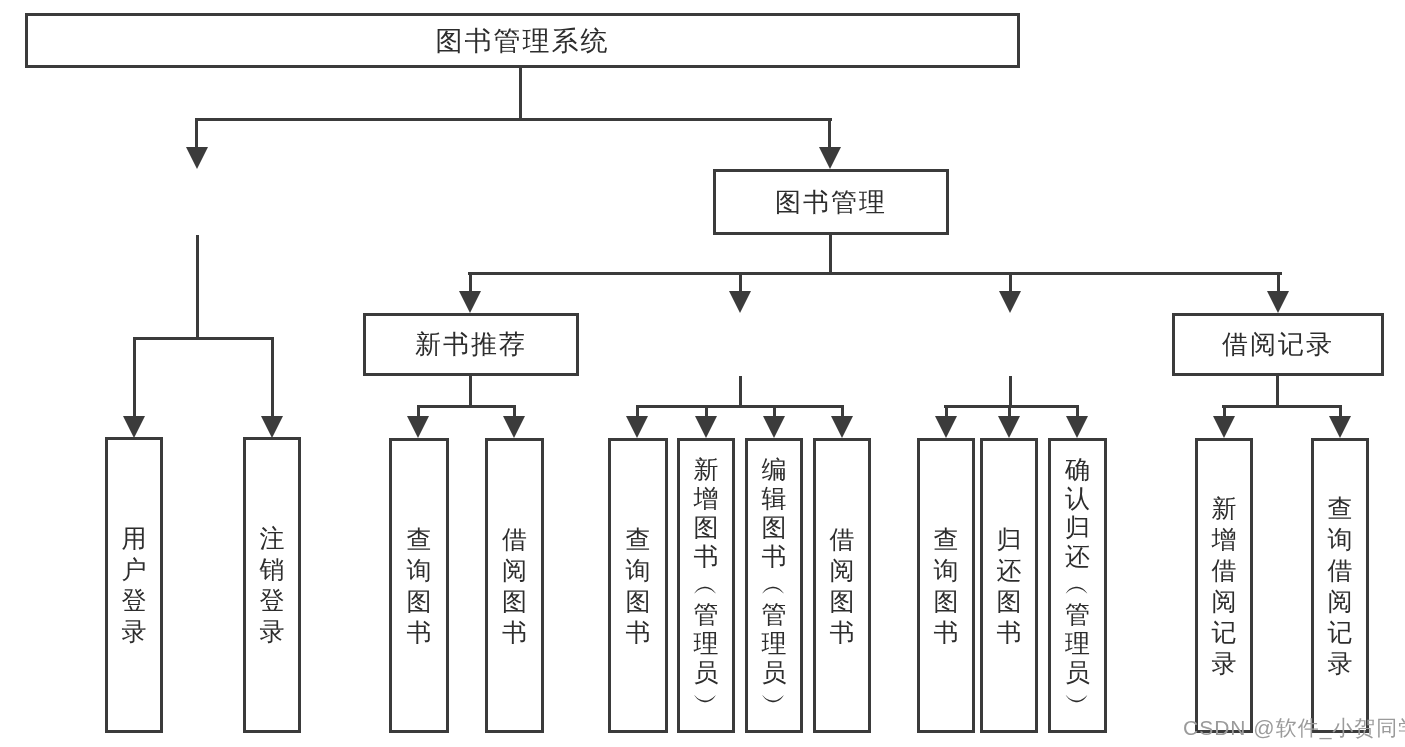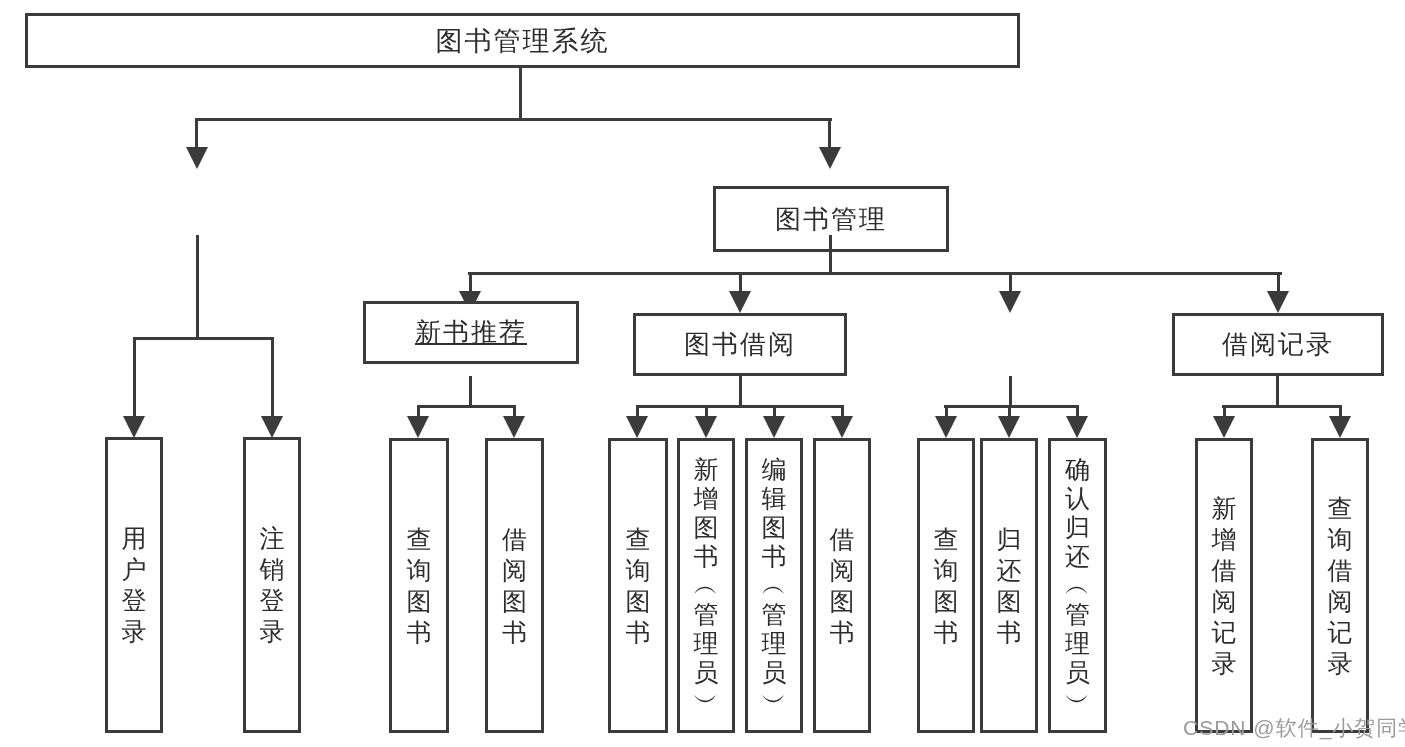--- a/index.html
+++ b/index.html
@@ -37,42 +37,41 @@
 
   <div class="box rootlabel" style="left:25px; top:13px; width:995px; height:55px;">图书管理系统</div>
 
   <div class="vline" style="left:519px; top:68px; height:53px;"></div>
   <div class="hline" style="left:195px; top:118px; width:637px;"></div>
   <div class="vline" style="left:195px; top:118px; height:33px;"></div>
   <div class="arrow" style="left:186px; top:147px;"></div>
   <div class="vline" style="left:828px; top:118px; height:33px;"></div>
   <div class="arrow" style="left:819px; top:147px;"></div>
 
-  <div class="box hlabel" style="left:713px; top:186px; width:236px; height:66px;">图书管理</div>
+  <div class="box hlabel" style="left:713px; top:169px; width:236px; height:66px;">图书管理</div>
 
   <div class="vline" style="left:196px; top:235px; height:105px;"></div>
   <div class="hline" style="left:133px; top:337px; width:141px;"></div>
   <div class="vline" style="left:133px; top:337px; height:80px;"></div>
   <div class="arrow" style="left:123px; top:416px;"></div>
   <div class="vline" style="left:271px; top:337px; height:80px;"></div>
   <div class="arrow" style="left:261px; top:416px;"></div>
 
   <div class="vline" style="left:829px; top:235px; height:40px;"></div>
   <div class="hline" style="left:468px; top:272px; width:814px;"></div>
   <div class="vline" style="left:469px;  top:272px; height:21px;"></div>
   <div class="arrow" style="left:459px;  top:291px;"></div>
   <div class="vline" style="left:739px;  top:272px; height:21px;"></div>
   <div class="arrow" style="left:729px;  top:291px;"></div>
   <div class="vline" style="left:1009px; top:272px; height:21px;"></div>
   <div class="arrow" style="left:999px;  top:291px;"></div>
   <div class="vline" style="left:1277px; top:272px; height:21px;"></div>
   <div class="arrow" style="left:1267px; top:291px;"></div>
 
-  <div class="box hlabel" style="left:363px;  top:301px; width:216px; height:63px;text-decoration:underline;">新书推荐</div>
-  <div class="box hlabel" style="left:633px;  top:313px; width:214px; height:63px;">图书借阅</div>
+  <div class="box hlabel" style="left:363px;  top:313px; width:216px; height:63px;">新书推荐</div>
   <div class="box hlabel" style="left:1172px; top:313px; width:212px; height:63px;">借阅记录</div>
 
   <div class="vline" style="left:469px; top:376px; height:32px;"></div>
   <div class="hline" style="left:417px; top:405px; width:99px;"></div>
   <div class="vline" style="left:417px; top:405px; height:13px;"></div>
   <div class="arrow" style="left:407px; top:416px;"></div>
   <div class="vline" style="left:513px; top:405px; height:13px;"></div>
   <div class="arrow" style="left:503px; top:416px;"></div>
 
   <div class="vline" style="left:739px; top:376px; height:32px;"></div>

